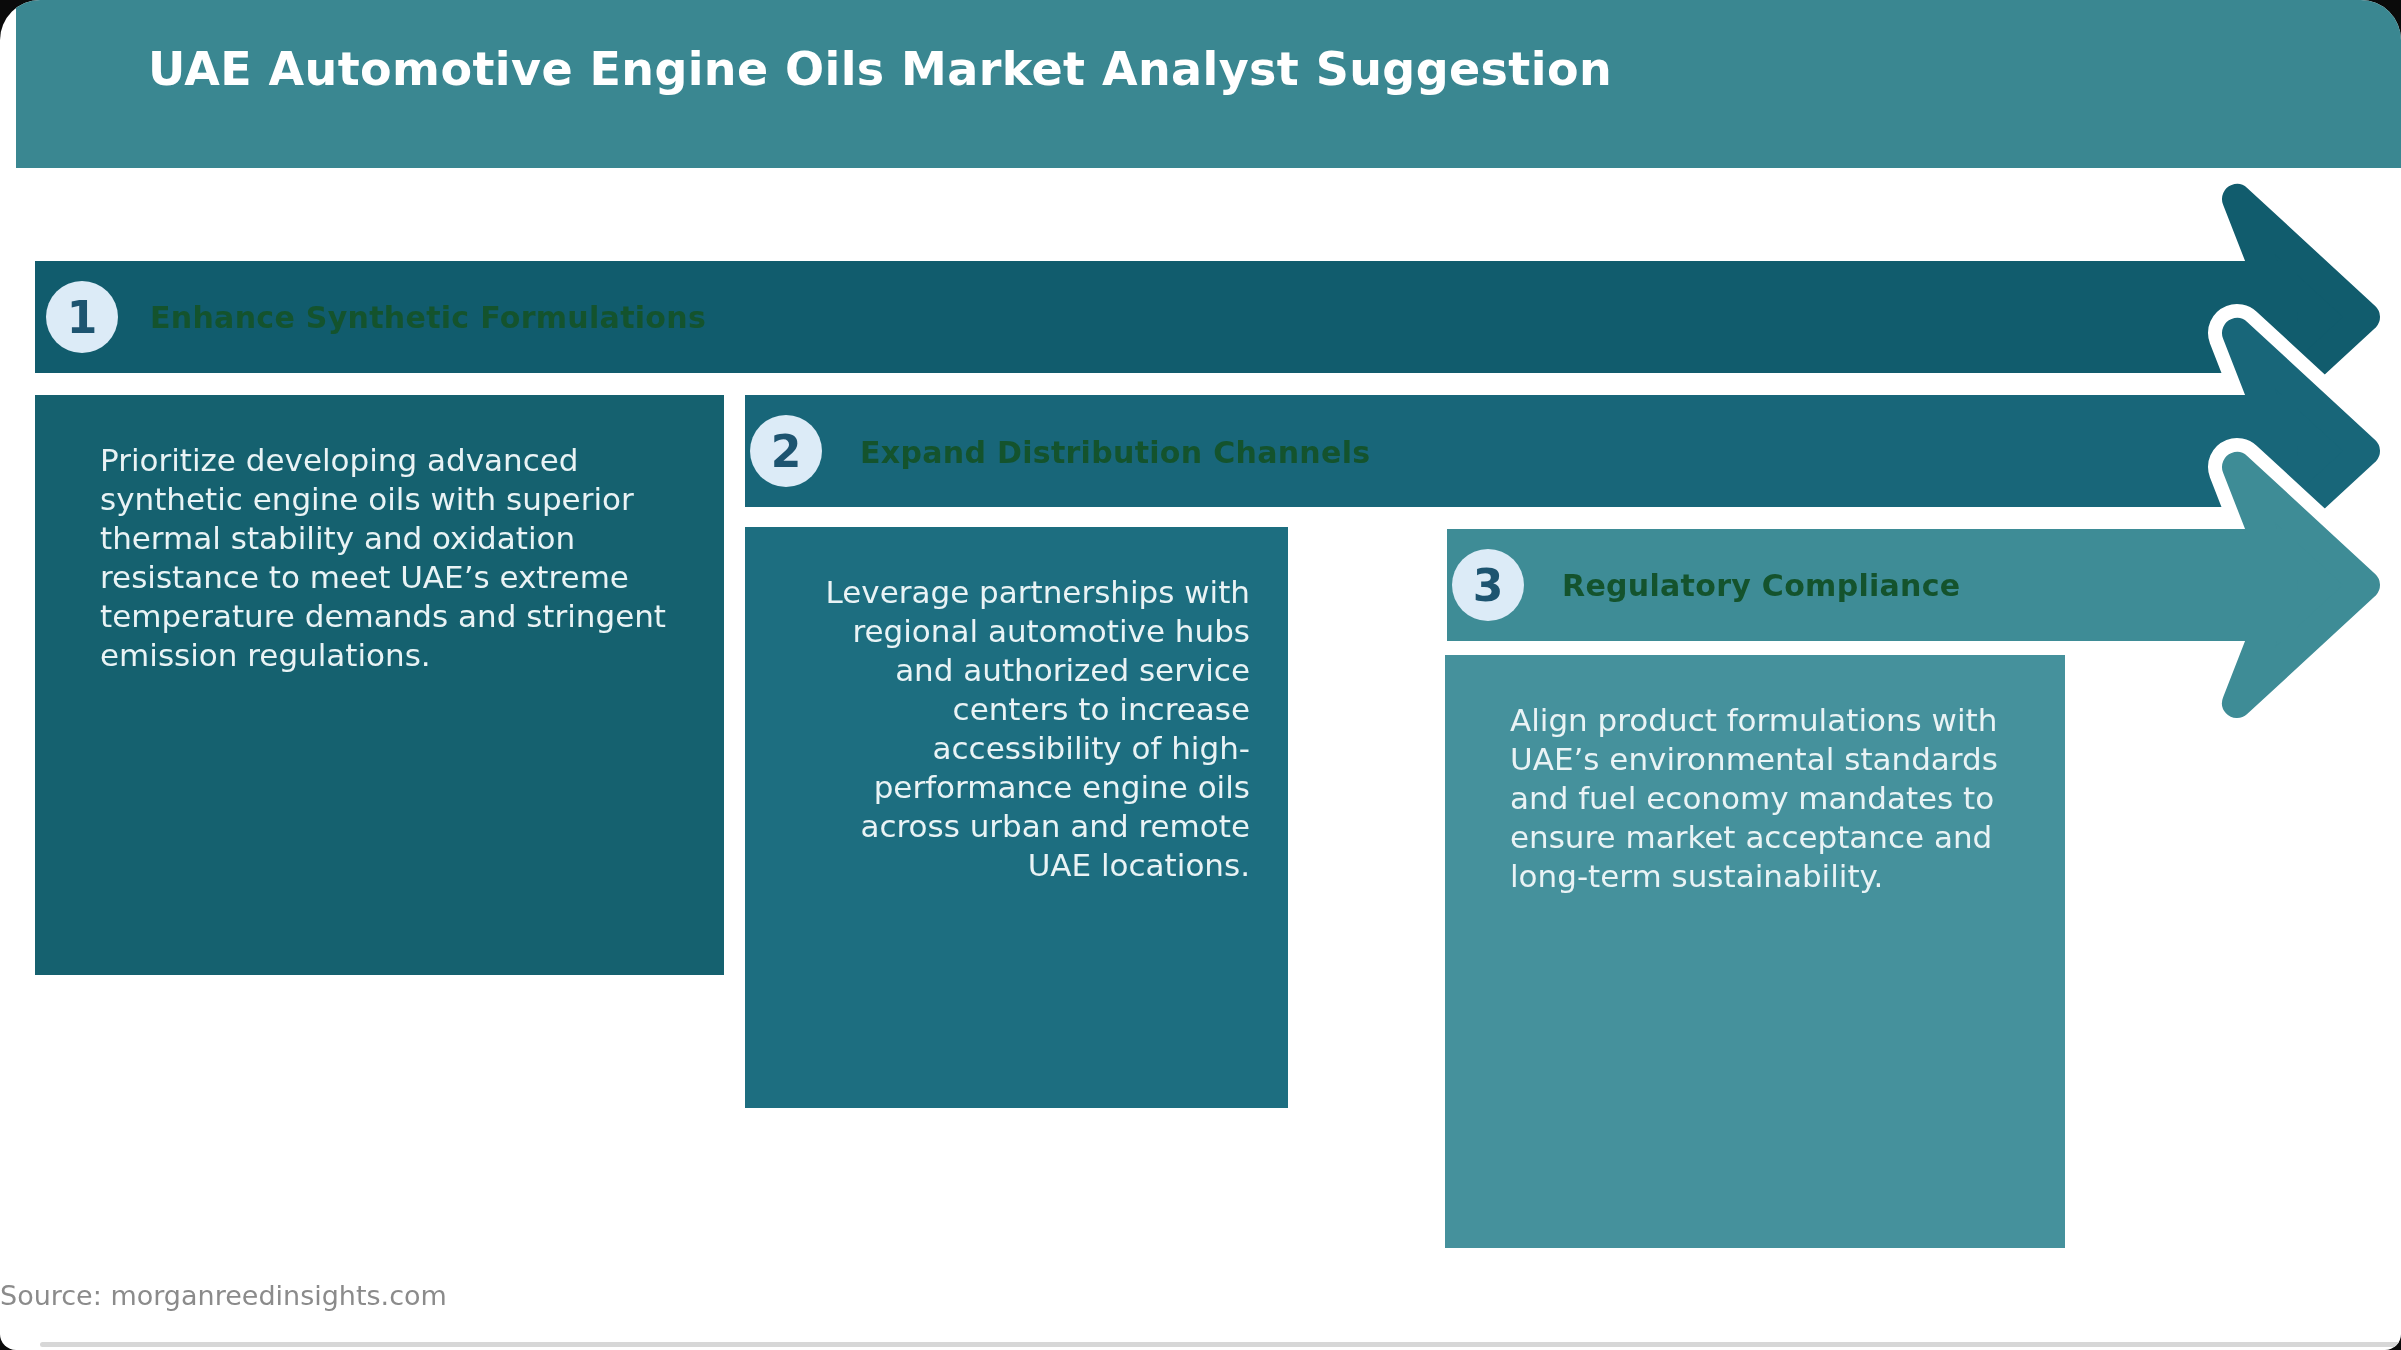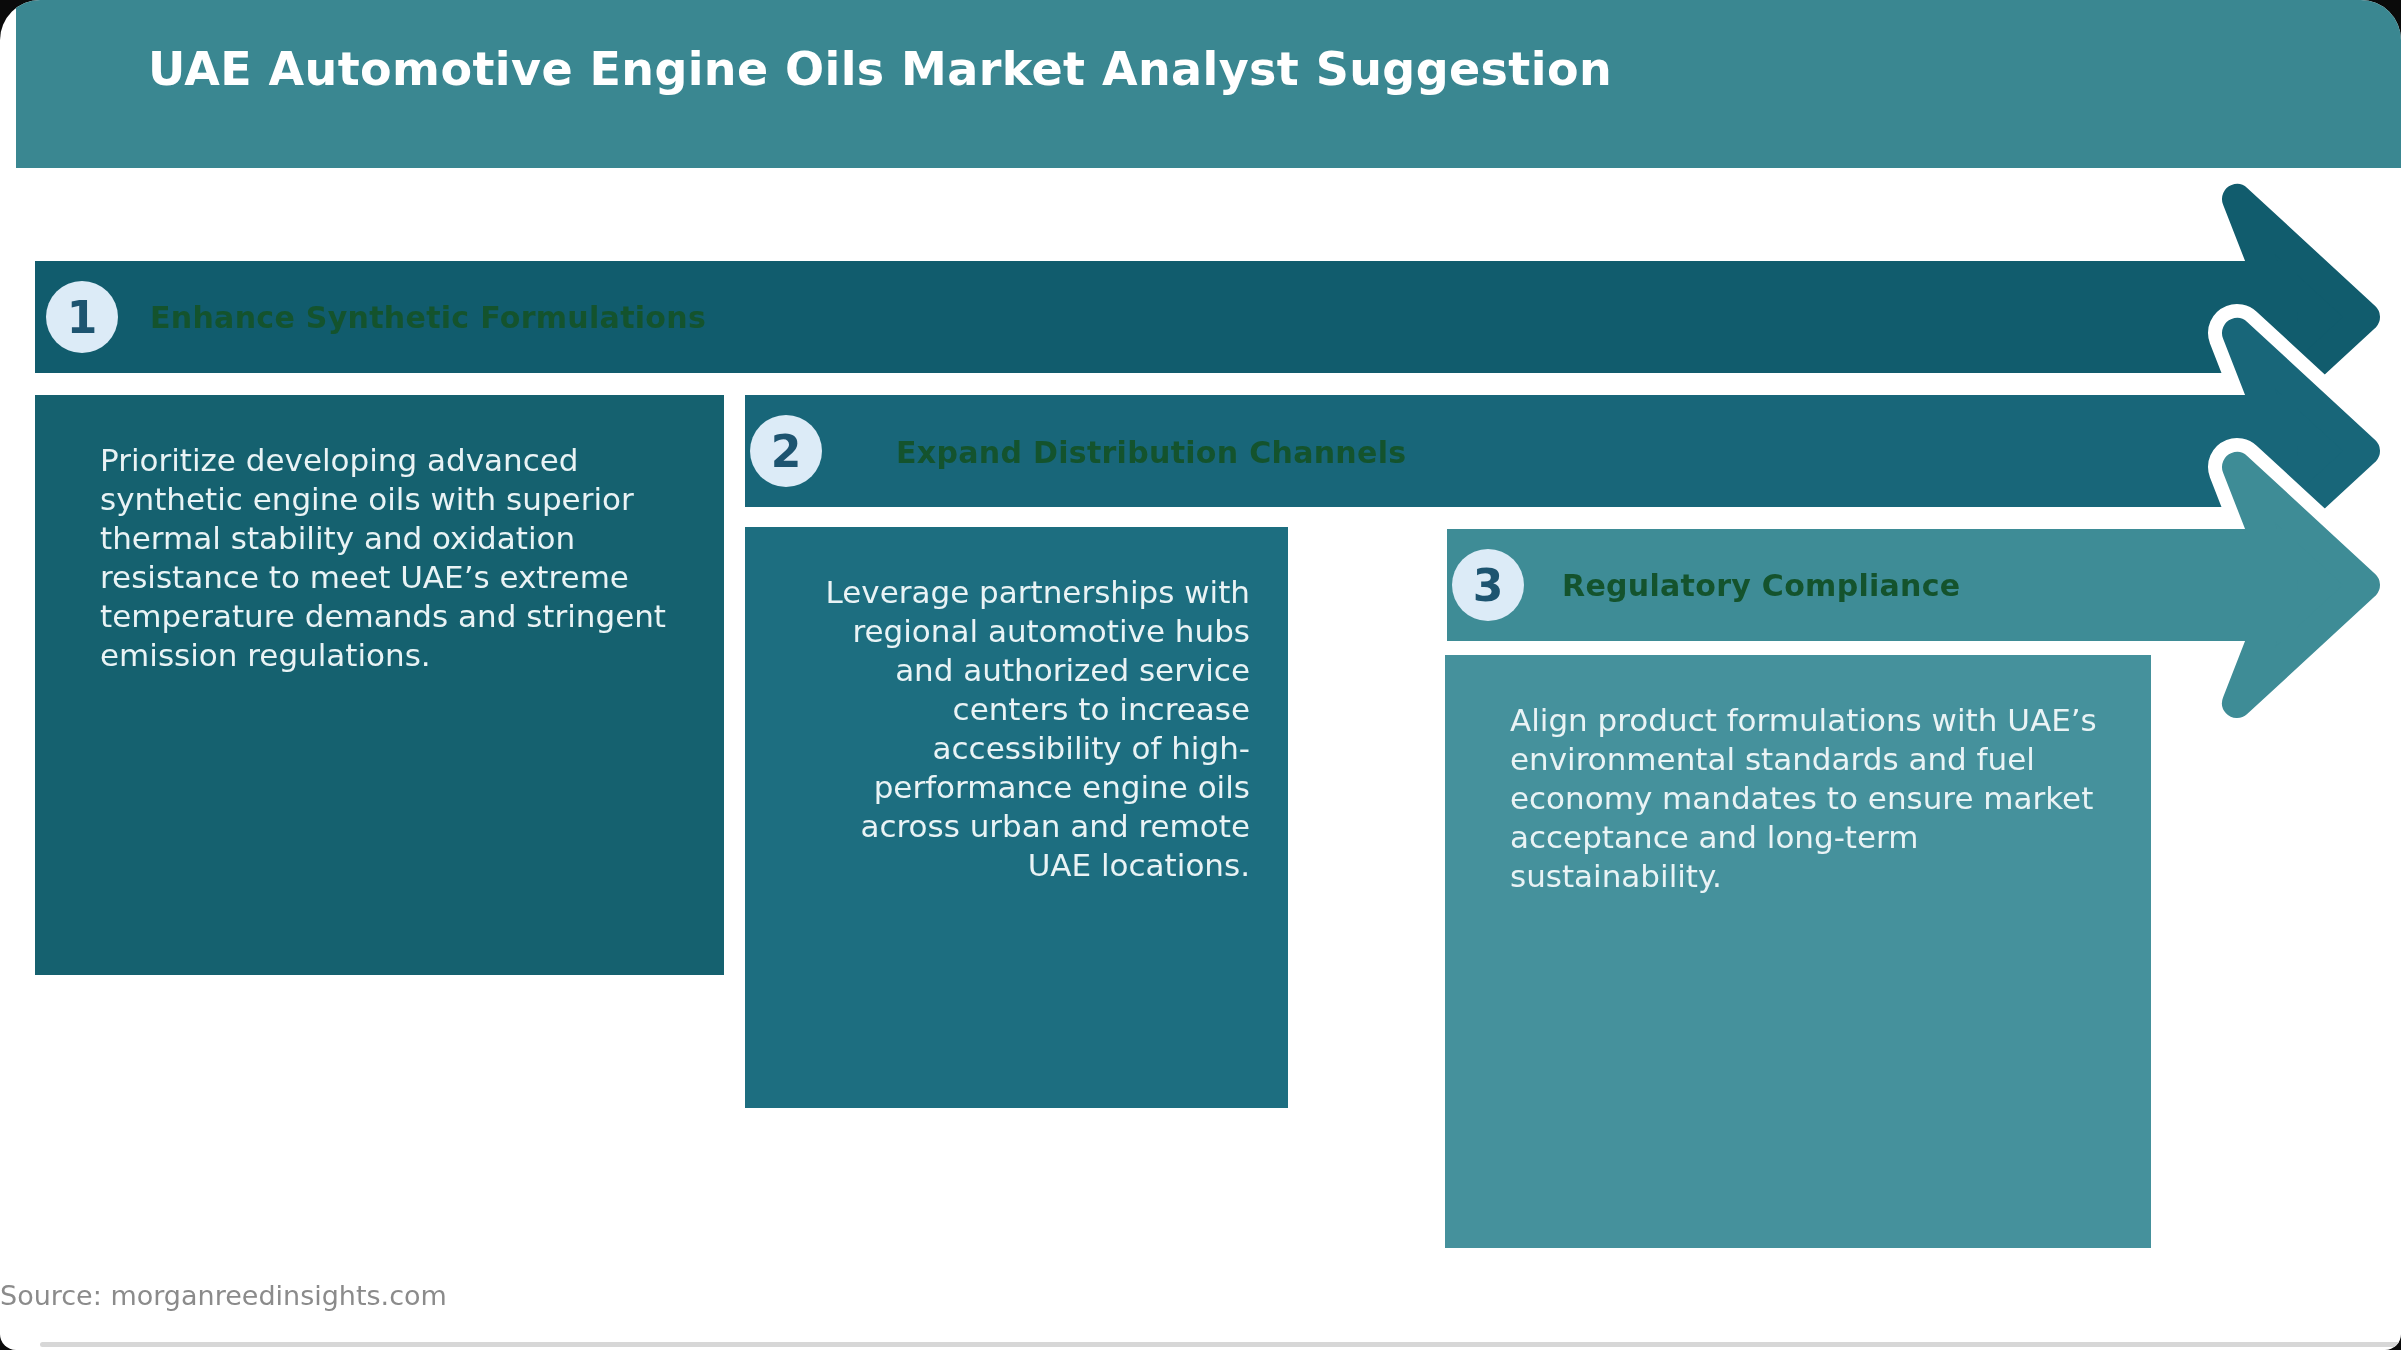--- a/index.html
+++ b/index.html
@@ -41,31 +41,31 @@
   .b1 { left:46px;   top:281px; }
   .b2 { left:750px;  top:415px; }
   .b3 { left:1452px; top:549px; }
   
   .step-title {
     position:absolute; height:112px; display:flex; align-items:center;
     color:#14532d; font-size:30px; font-weight:bold; letter-spacing:.3px;
     z-index:4; white-space:nowrap;
   }
   .t1 { left:150px;  top:261px; }
-  .t2 { left:896px;  top:396px; }
+  .t2 { left:860px;  top:396px; }
   .t3 { left:1562px; top:529px; }
   
   .desc-box {
     position:absolute; box-sizing:border-box;
     padding:46px 38px 0 65px; color:var(--bodyText);
     font-size:31px; line-height:39px; z-index:3;
   }
   .d1 { left:35px;   top:395px; width:689px; height:580px; background:var(--step1Box); }
   .d2 { left:745px;  top:527px; width:543px; height:581px; background:var(--step2Box);text-align:right; }
-  .d3 { left:1445px; top:655px; width:706px; height:593px; background:var(--step3Box); }
+  .d3 { left:1445px; top:655px; width:620px; height:593px; background:var(--step3Box); }
   
   .source {
     position:absolute; left:0; right:0; top:1280px; text-align:left;
     color:var(--sourceText); font-size:27px;
   }
   .logo { position:absolute; left:2133px; top:1262px; display:flex; align-items:center; gap:10px; }
   .logo-text { display:flex; flex-direction:column; line-height:1.12; font-family:"Liberation Serif","DejaVu Serif",serif; }
   .brand-name { font-size:26px; color:var(--logoInk); white-space:nowrap; }
   .brand-name .bold { font-weight:bold; }
   .brand-sub { font-size:26px; color:var(--logoAccent); }

